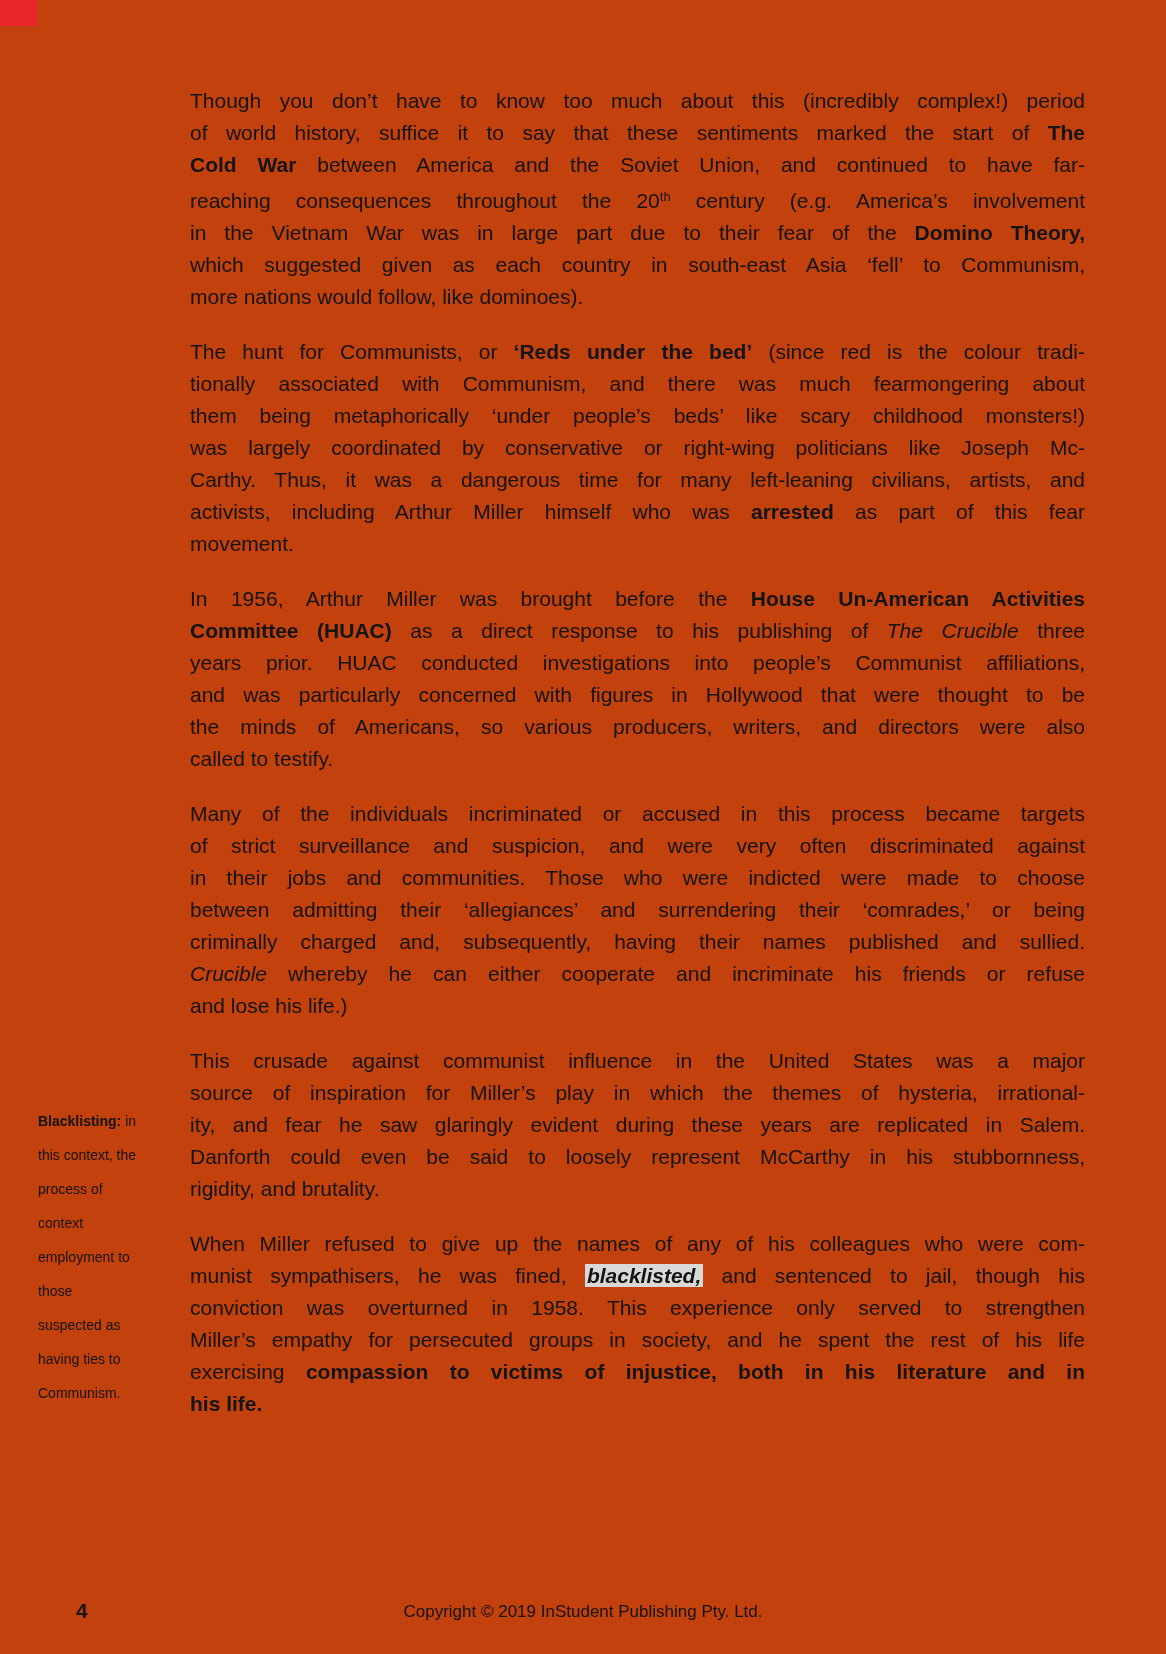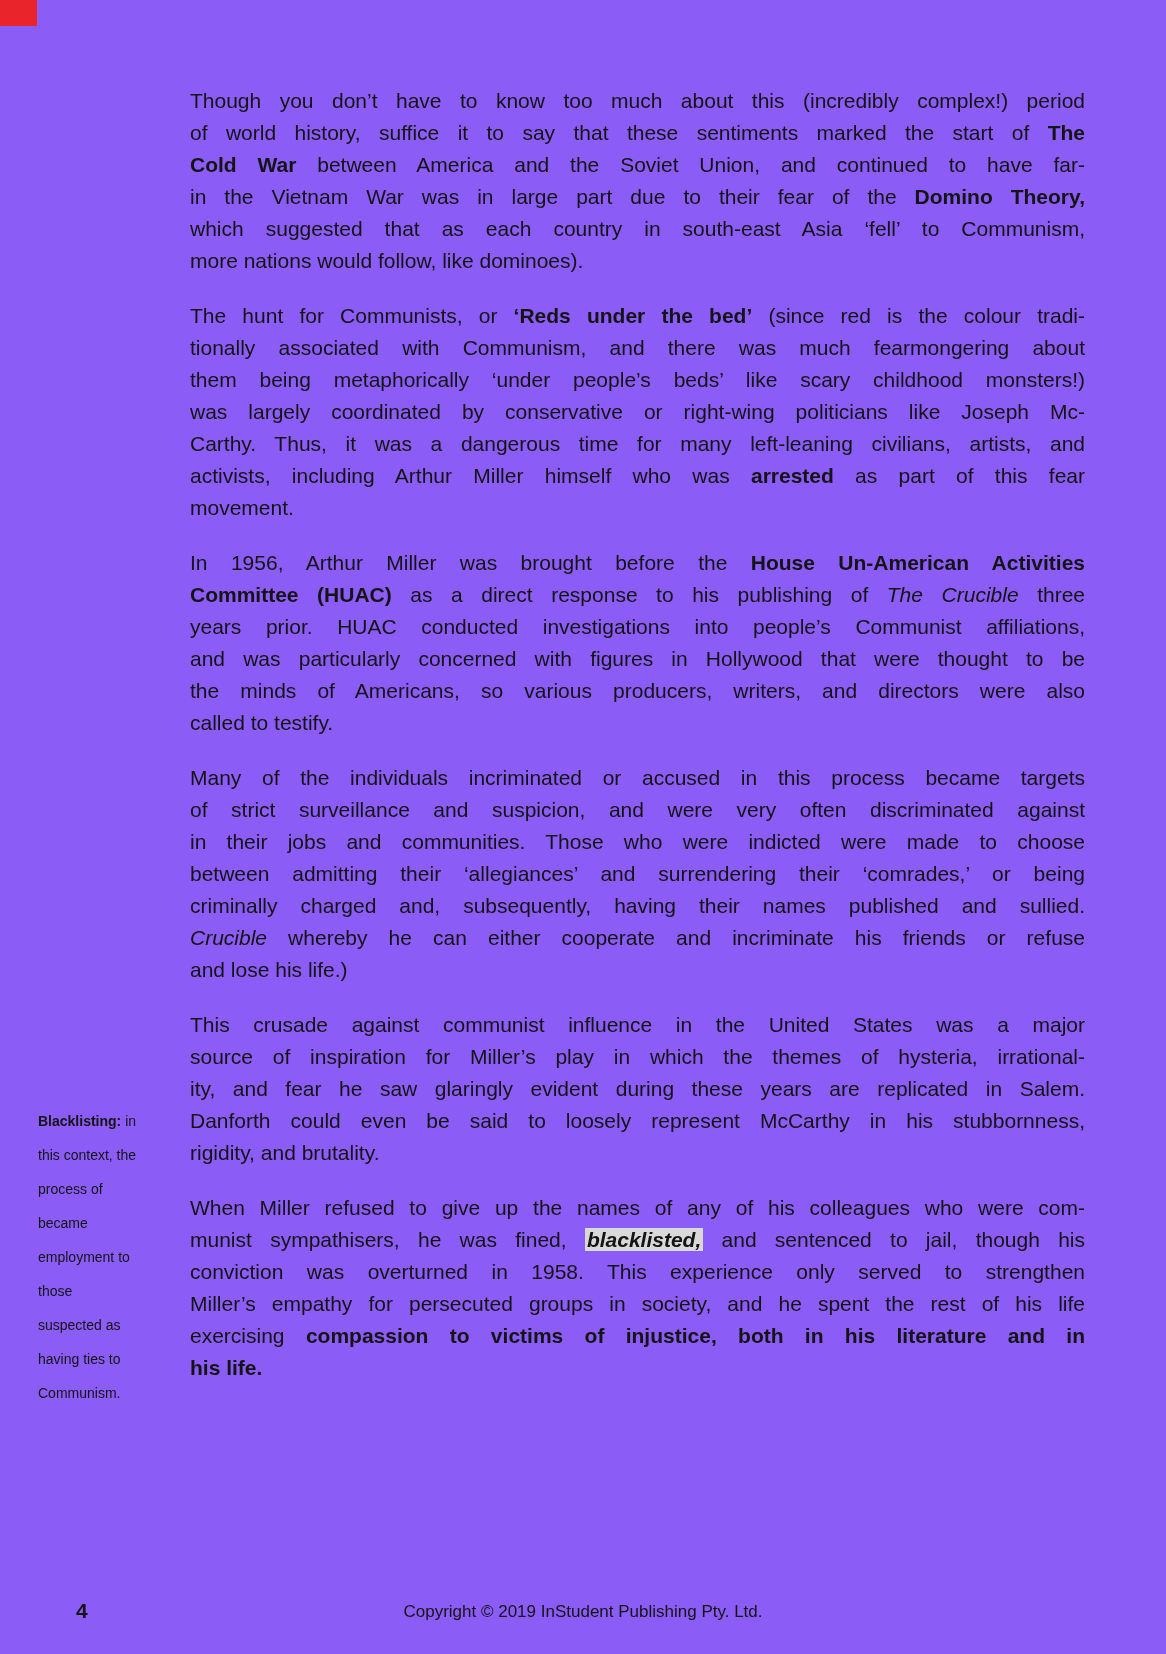--- a/index.html
+++ b/index.html
@@ -1,20 +1,20 @@
 <!DOCTYPE html>
 <html><head>
 <meta charset="utf-8">
 <style>
   html,body { margin:0; padding:0; background:#ffffff; }
   body {
     width:1166px; height:1654px; position:relative; overflow:hidden;
     font-family:"Liberation Sans", sans-serif; color:#141414;
   }
-  .page { position:absolute; inset:0; background:#8b5cf6; }
+  .page { position:absolute; inset:0; background:#c2410c; }
 
   .corner-marker { position:absolute; left:0; top:0; width:37px; height:26px; }
 
   .body-col { position:absolute; left:190px; top:85px; width:895px; }
   .para { font-size:21px; line-height:32px; margin:0 0 23px 0; }
   .line { text-align:justify; text-align-last:justify; white-space:normal; }
   .line.last { text-align-last:left; }
   .r-b  { font-weight:bold; }
   .r-i  { font-style:italic; }
   .r-sup{ font-size:13px; vertical-align:7px; }
@@ -33,22 +33,23 @@
 <body style="color: rgb(20, 20, 20);">
 
 <div class="page">
   <div class="corner-marker" style="background: rgb(233, 36, 43);"></div>
 
   <div class="body-col">
       <div class="para">
         <div class="line"><span>Though you don’t have to know too much about this (incredibly complex!) period</span></div>
         <div class="line"><span>of world history, suffice it to say that these sentiments marked the start of </span><span class="r-b">The</span></div>
         <div class="line"><span class="r-b">Cold War</span><span> between America and the Soviet Union, and continued to have far-</span></div>
+        <div class="line"><span>reaching consequences throughout the 20</span><span class="r-sup">th</span><span> century (e.g. America’s involvement</span></div>
         <div class="line"><span>in the Vietnam War was in large part due to their fear of the </span><span class="r-b">Domino Theory,</span></div>
-        <div class="line"><span>which suggested that as each country in south-east Asia ‘fell’ to Communism,</span></div>
+        <div class="line"><span>which suggested given as each country in south-east Asia ‘fell’ to Communism,</span></div>
         <div class="line last"><span>more nations would follow, like dominoes).</span></div>
       </div>
       <div class="para">
         <div class="line"><span>The hunt for Communists, or </span><span class="r-b">‘Reds under the bed’</span><span> (since red is the colour tradi-</span></div>
         <div class="line"><span>tionally associated with Communism, and there was much fearmongering about</span></div>
         <div class="line"><span>them being metaphorically ‘under people’s beds’ like scary childhood monsters!)</span></div>
         <div class="line"><span>was largely coordinated by conservative or right-wing politicians like Joseph Mc-</span></div>
         <div class="line"><span>Carthy. Thus, it was a dangerous time for many left-leaning civilians, artists, and</span></div>
         <div class="line"><span>activists, including Arthur Miller himself who was </span><span class="r-b">arrested</span><span> as part of this fear</span></div>
         <div class="line last"><span>movement.</span></div>
@@ -84,21 +85,21 @@
         <div class="line"><span>Miller’s empathy for persecuted groups in society, and he spent the rest of his life</span></div>
         <div class="line"><span>exercising </span><span class="r-b">compassion to victims of injustice, both in his literature and in</span></div>
         <div class="line last"><span class="r-b">his life.</span></div>
       </div>
     </div>
 
   <div class="margin-note">
       <div class="sb-line"><span class="r-b">Blacklisting:</span><span> in</span></div>
       <div class="sb-line"><span>this context, the</span></div>
       <div class="sb-line"><span>process of</span></div>
-      <div class="sb-line"><span>became</span></div>
+      <div class="sb-line"><span>context</span></div>
       <div class="sb-line"><span>employment to</span></div>
       <div class="sb-line"><span>those</span></div>
       <div class="sb-line"><span>suspected as</span></div>
       <div class="sb-line"><span>having ties to</span></div>
       <div class="sb-line"><span>Communism.</span></div>
     </div>
 
   <div class="page-number">4</div>
   <div class="copyright">Copyright © 2019 InStudent Publishing Pty. Ltd.</div>
 </div>

